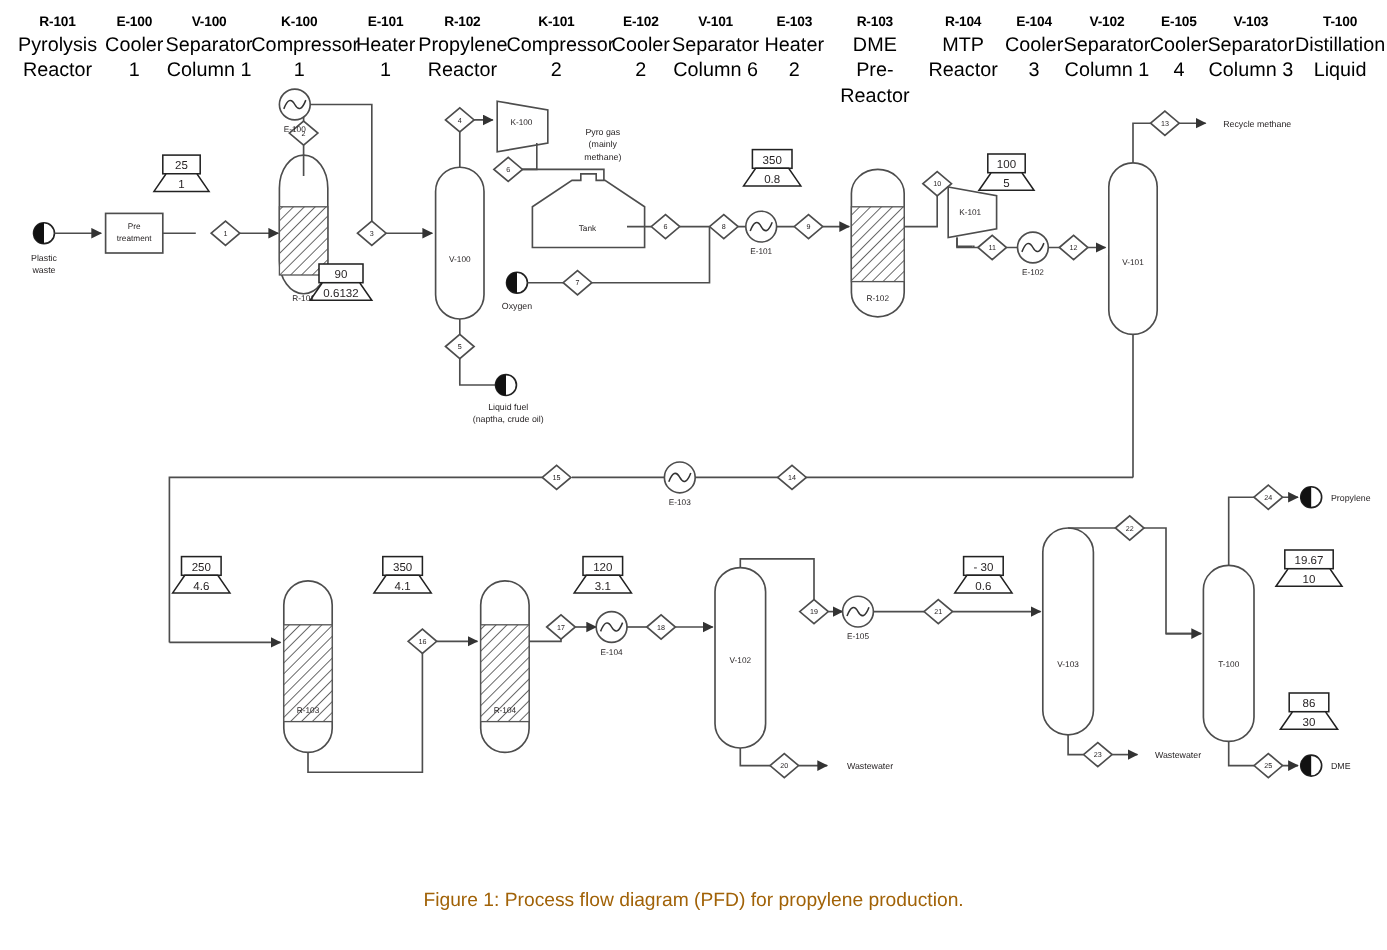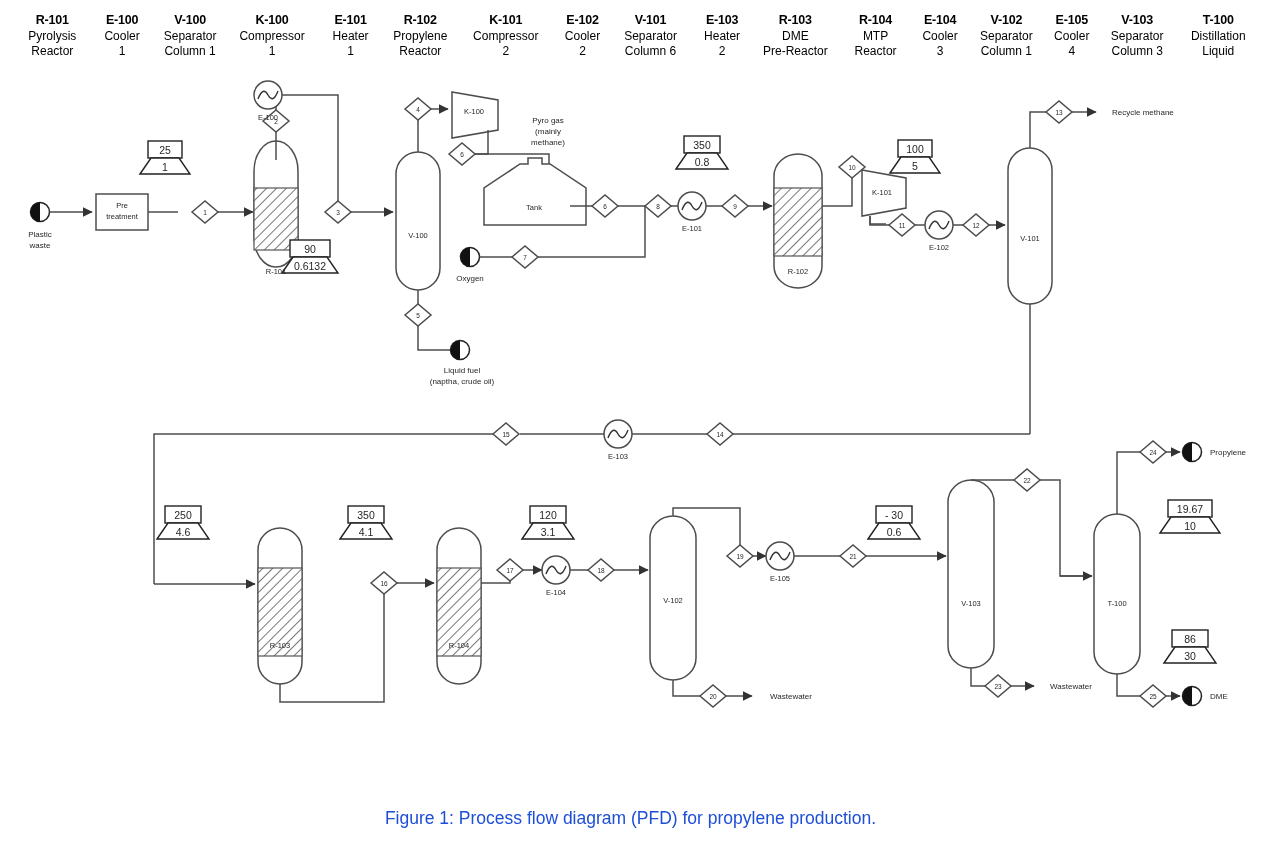--- a/index.html
+++ b/index.html
@@ -1,24 +1,24 @@
 <!DOCTYPE html>
 <html><head>
 <meta charset="utf-8">
 <style>
   html,body{margin:0;padding:0;background:#ffffff;}
   body{width:1261px;height:864px;font-family:"Liberation Sans",sans-serif;color:#000;overflow:hidden;}
   #root{position:relative;width:1261px;height:864px;}
   #equip-header{position:absolute;left:0;top:0;width:1261px;height:80px;}
   .eq{position:absolute;text-align:center;line-height:1.32;}
   .eq .tag{font-weight:bold;font-size:12.5px;letter-spacing:-0.2px;}
-  .eq .d1,.eq .d2{font-size:12px;}
+  .eq .d1,.eq .d2{font-size:18px;}
   #pfd{position:absolute;left:0;top:78px;width:1261px;height:640px;}
   #caption{position:absolute;left:0;top:808px;width:1261px;text-align:center;
-           font-size:17.5px;color:#1d4ed8;}
+           font-size:17.5px;color:#a16207;}
   svg text{font-family:"Liberation Sans",sans-serif;fill:#231f20;}
 </style>
 </head>
 <body>
 
 <div id="root">
 
   <div id="equip-header">
       <div class="eq" style="left: 12.2089px; width: 80.2296px; top: 12px;">
         <div class="tag">R-101</div>

